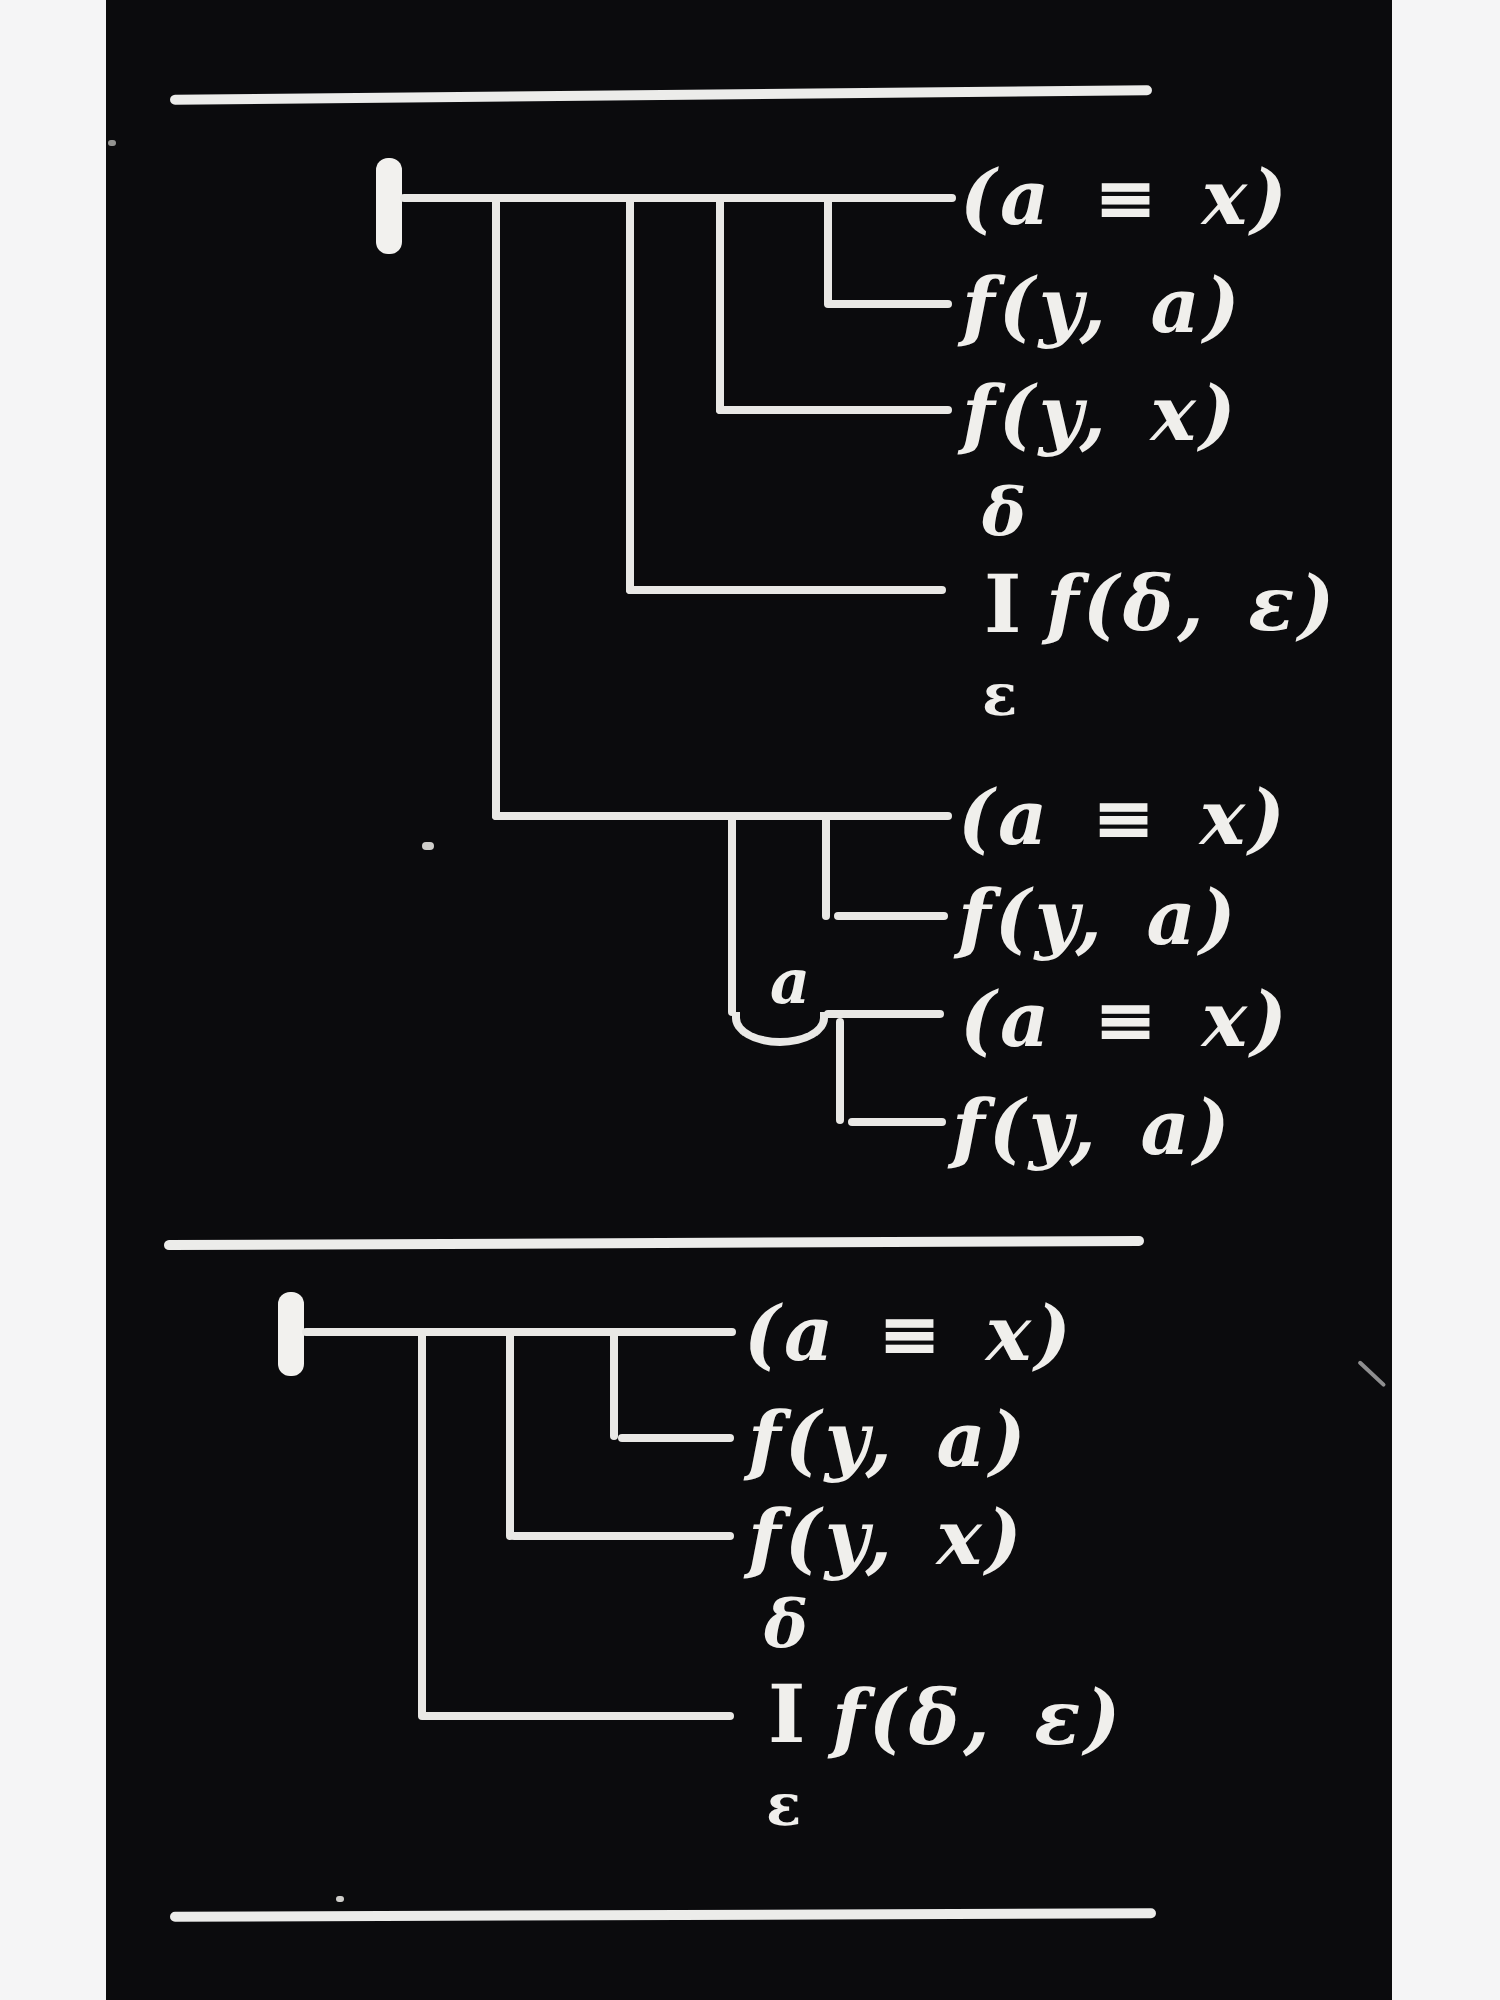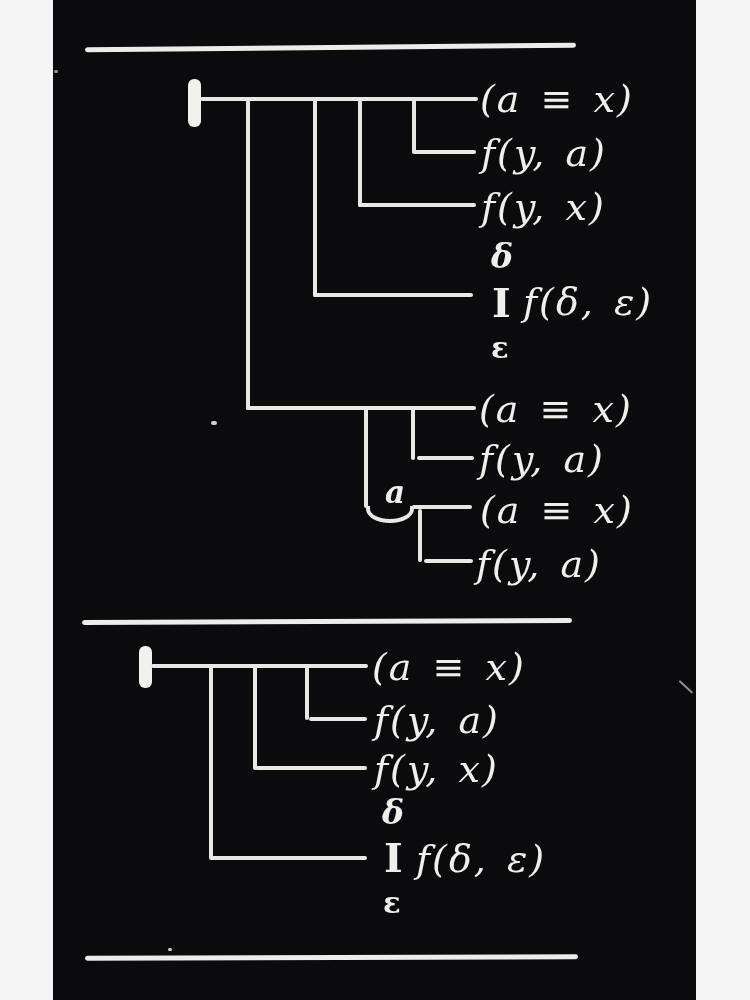--- a/index.html
+++ b/index.html
@@ -4,21 +4,21 @@
 <style>
   html,body{margin:0;padding:0;}
   body{width:750px;height:1000px;overflow:hidden;
        font-family:"DejaVu Serif", serif;}
   .stage{position:absolute;top:0;left:0;width:750px;height:1000px;background:#f5f5f6;}
   .panel{position:absolute;top:0;left:53px;width:643px;height:1000px;background:#0b0b0d;}
   .hline{position:absolute;height:4px;background:#e9e8e5;border-radius:2px;}
   .vline{position:absolute;width:4px;background:#e9e8e5;border-radius:2px;}
   .rule{position:absolute;height:5px;background:#ececea;border-radius:3px;}
   .jbar{position:absolute;width:13px;background:#f2f1ee;border-radius:6px;}
-  .formula{position:absolute;color:#f0efec;font-style:italic;font-weight:normal;
+  .formula{position:absolute;color:#f0efec;font-style:italic;font-weight:bold;
            font-size:38px;letter-spacing:2px;word-spacing:5px;white-space:nowrap;
            transform:translateY(-52%);line-height:1;}
   .qdelta{position:absolute;color:#f0efec;font-style:italic;font-weight:bold;font-size:33px;
           transform:translateY(-50%);line-height:1;}
   .qletter{position:absolute;color:#f0efec;font-style:normal;font-weight:bold;font-size:40px;
            transform:translateY(-50%);line-height:1;}
   .qeps{position:absolute;color:#f0efec;font-style:normal;font-weight:bold;font-size:29px;
         transform:translateY(-50%);line-height:1;}
   .gothic{position:absolute;color:#f0efec;font-style:italic;font-weight:bold;font-size:31px;
           transform:translateY(-50%);line-height:1;}

